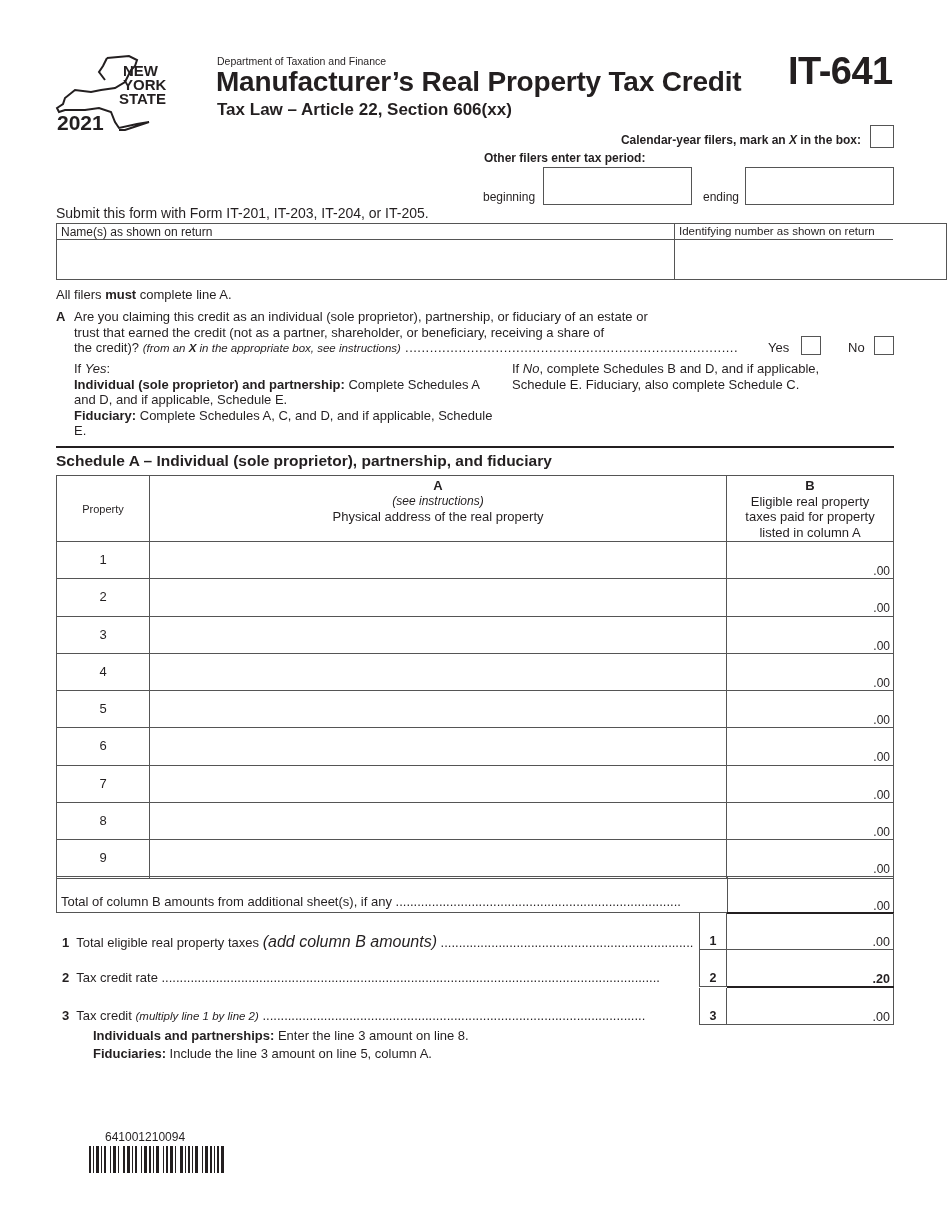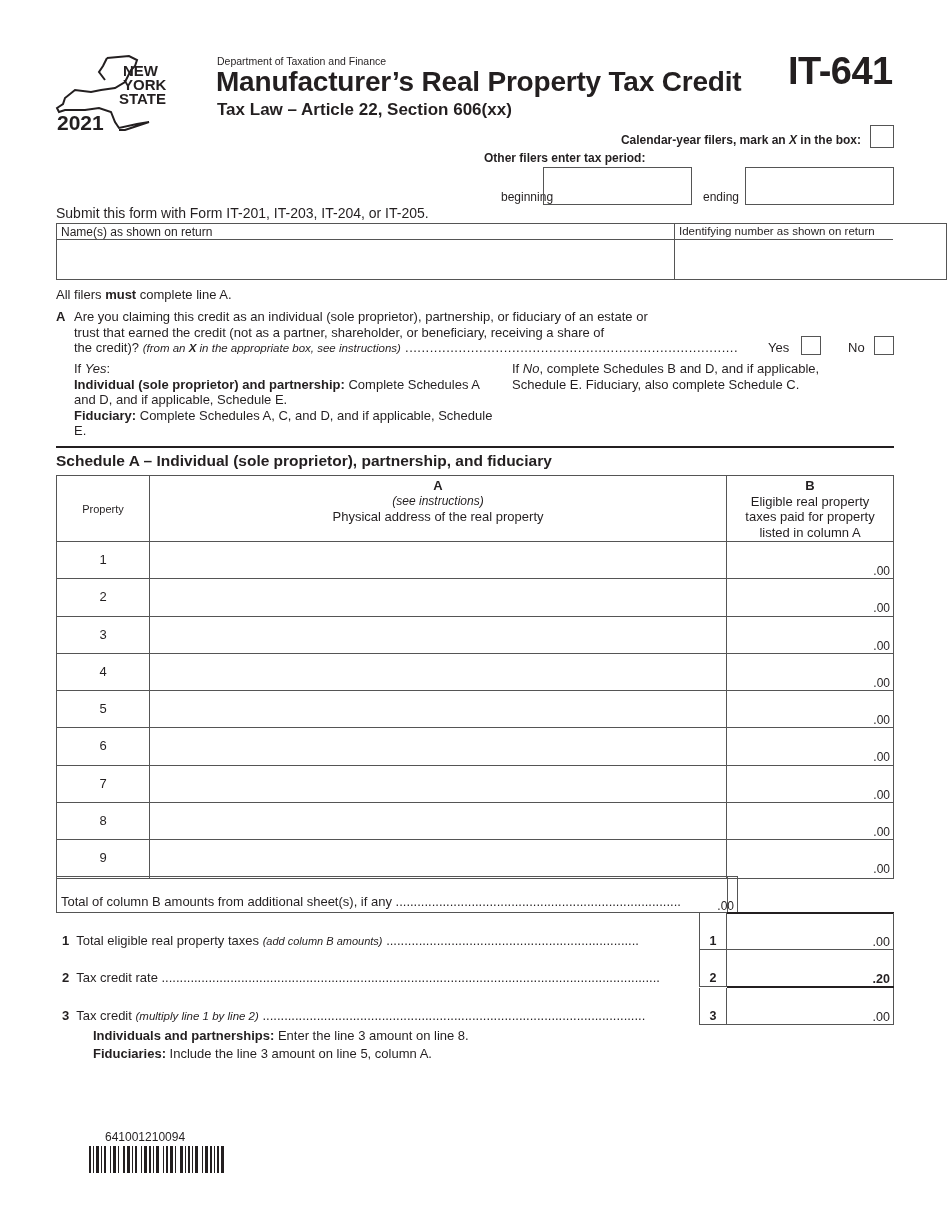--- a/index.html
+++ b/index.html
@@ -11,21 +11,21 @@
   .logo { left: 55px; top: 52px; width: 130px; height: 82px; }
   .logo svg { width: 130px; height: 82px; }
   .dept { left: 217px; top: 55px; font-size: 10.5px; }
   .title { left: 216px; top: 66px; font-size: 28px; font-weight: bold; letter-spacing: -0.2px; }
   .subtitle { left: 217px; top: 100px; font-size: 17px; font-weight: bold; }
   .formno { left: 788px; top: 50px; font-size: 38px; font-weight: bold; letter-spacing: -0.5px; }
 
   .cal-label { left: 550px; top: 133px; width: 311px; text-align: right; font-size: 12px; font-weight: bold; }
   .cal-box { left: 870px; top: 125px; width: 24px; height: 23px; border: 1px solid #555; }
   .other-label { left: 484px; top: 151px; font-size: 12px; font-weight: bold; }
-  .beg-label { left: 483px; top: 190px; font-size: 12px; margin-left: 18px; }
+  .beg-label { left: 483px; top: 190px; font-size: 12px; }
   .beg-box { left: 543px; top: 167px; width: 149px; height: 38px; border: 1px solid #555; }
   .end-label { left: 703px; top: 190px; font-size: 12px; }
   .end-box { left: 745px; top: 167px; width: 149px; height: 38px; border: 1px solid #555; }
 
   .submit { left: 56px; top: 205px; font-size: 14px; }
   .name-box { left: 56px; top: 223px; width: 891px; height: 57px; border: 1px solid #555; }
   .name-label { left: 4px; top: 1px; font-size: 12px; }
   .id-div { left: 617px; top: 0; width: 1px; height: 55px; background: #555; }
   .id-label { left: 622px; top: 1px; font-size: 11.5px; }
   .name-hline { left: 0; top: 15px; width: 836px; height: 1px; background: #555; }
@@ -50,21 +50,21 @@
   .thead { display: flex; height: 66px; border-bottom: 1px solid #555; }
   .th-prop { width: 93px; border-right: 1px solid #555; display: flex; align-items: center; justify-content: center; font-size: 11px; }
   .th-a { width: 577px; border-right: 1px solid #555; text-align: center; font-size: 13px; line-height: 15.5px; padding-top: 2px; }
   .th-b { flex: 1; text-align: center; font-size: 13px; line-height: 15.5px; padding-top: 2px; }
   .row { display: flex; height: 37.3px; border-bottom: 1px solid #555; }
   .row:last-child { border-bottom: none; }
   .td-prop { width: 93px; border-right: 1px solid #555; text-align: center; font-size: 13px; padding-top: 10px; }
   .td-a { width: 577px; border-right: 1px solid #555; }
   .td-b { flex: 1; text-align: right; font-size: 12px; padding-right: 3px; padding-top: 22px; }
 
-  .total-box { left: 56px; top: 876px; width: 682px; height: 37px; border: 1px solid #555; border-top: none; }
+  .total-box { left: 56px; top: 876px; width: 838px; height: 37px; border: 1px solid #555; border-top: none; }
   .total-label { left: 4px; top: 17px; font-size: 13px; }
   .total-div { left: 670px; top: 0; width: 1px; height: 37px; background: #555; }
   .total-amt { right: 3px; top: 22px; font-size: 12px; }
   .thick { height: 2px; background: #231f20; }
 
   .line { left: 56px; width: 838px; height: 37px; }
   .line-label { left: 6px; top: 20px; font-size: 13px; }
   .line-num { left: 643px; top: 0; width: 28px; height: 37px; border-left: 1px solid #555; border-right: 1px solid #555; border-bottom: 1px solid #555; text-align: center; font-size: 12.5px; font-weight: bold; padding-top: 21px; }
   .line-amt { left: 671px; top: 0; width: 167px; height: 37px; border-right: 1px solid #555; border-bottom: 1px solid #555; text-align: right; font-size: 12.5px; padding-right: 3px; padding-top: 22px; }
   .notes { left: 93px; top: 1027px; font-size: 13px; line-height: 18px; }
@@ -195,21 +195,21 @@
 </div>
 
 <div class="abs total-box" style="border-top:1px solid #555;">
   <div class="abs total-label" style="white-space:nowrap;overflow:hidden;width:662px;">Total of column B amounts from additional sheet(s), if any ...............................................................................</div>
   <div class="abs total-div"></div>
   <div class="abs total-amt">.00</div>
 </div>
 <div class="abs thick" style="left:727px;top:912px;width:167px;"></div>
 
 <div class="abs line" style="top:913px;">
-  <div class="abs line-label" style="white-space:nowrap;overflow:hidden;width:634px;"><b>1</b>&nbsp; <span>Total eligible real property taxes </span><i style="font-size:11px;">(add column B amounts)</i><span> ......................................................................</span></div>
+  <div class="abs line-label" style="white-space:nowrap;overflow:hidden;width:634px;"><b>1</b>&nbsp; <span>Total eligible real property taxes </span><i style="font-size:16px;">(add column B amounts)</i><span> ......................................................................</span></div>
   <div class="abs line-num">1</div>
   <div class="abs line-amt">.00</div>
 </div>
 <div class="abs line" style="top:950px;">
   <div class="abs line-label" style="white-space:nowrap;overflow:hidden;width:634px;"><b>2</b>&nbsp; <span>Tax credit rate</span><span> ..........................................................................................................................................</span></div>
   <div class="abs line-num">2</div>
   <div class="abs line-amt" style="font-weight:bold;">.20</div>
 </div>
 <div class="abs thick" style="left:727px;top:986px;width:167px;"></div>
 <div class="abs line" style="top:988px;">

